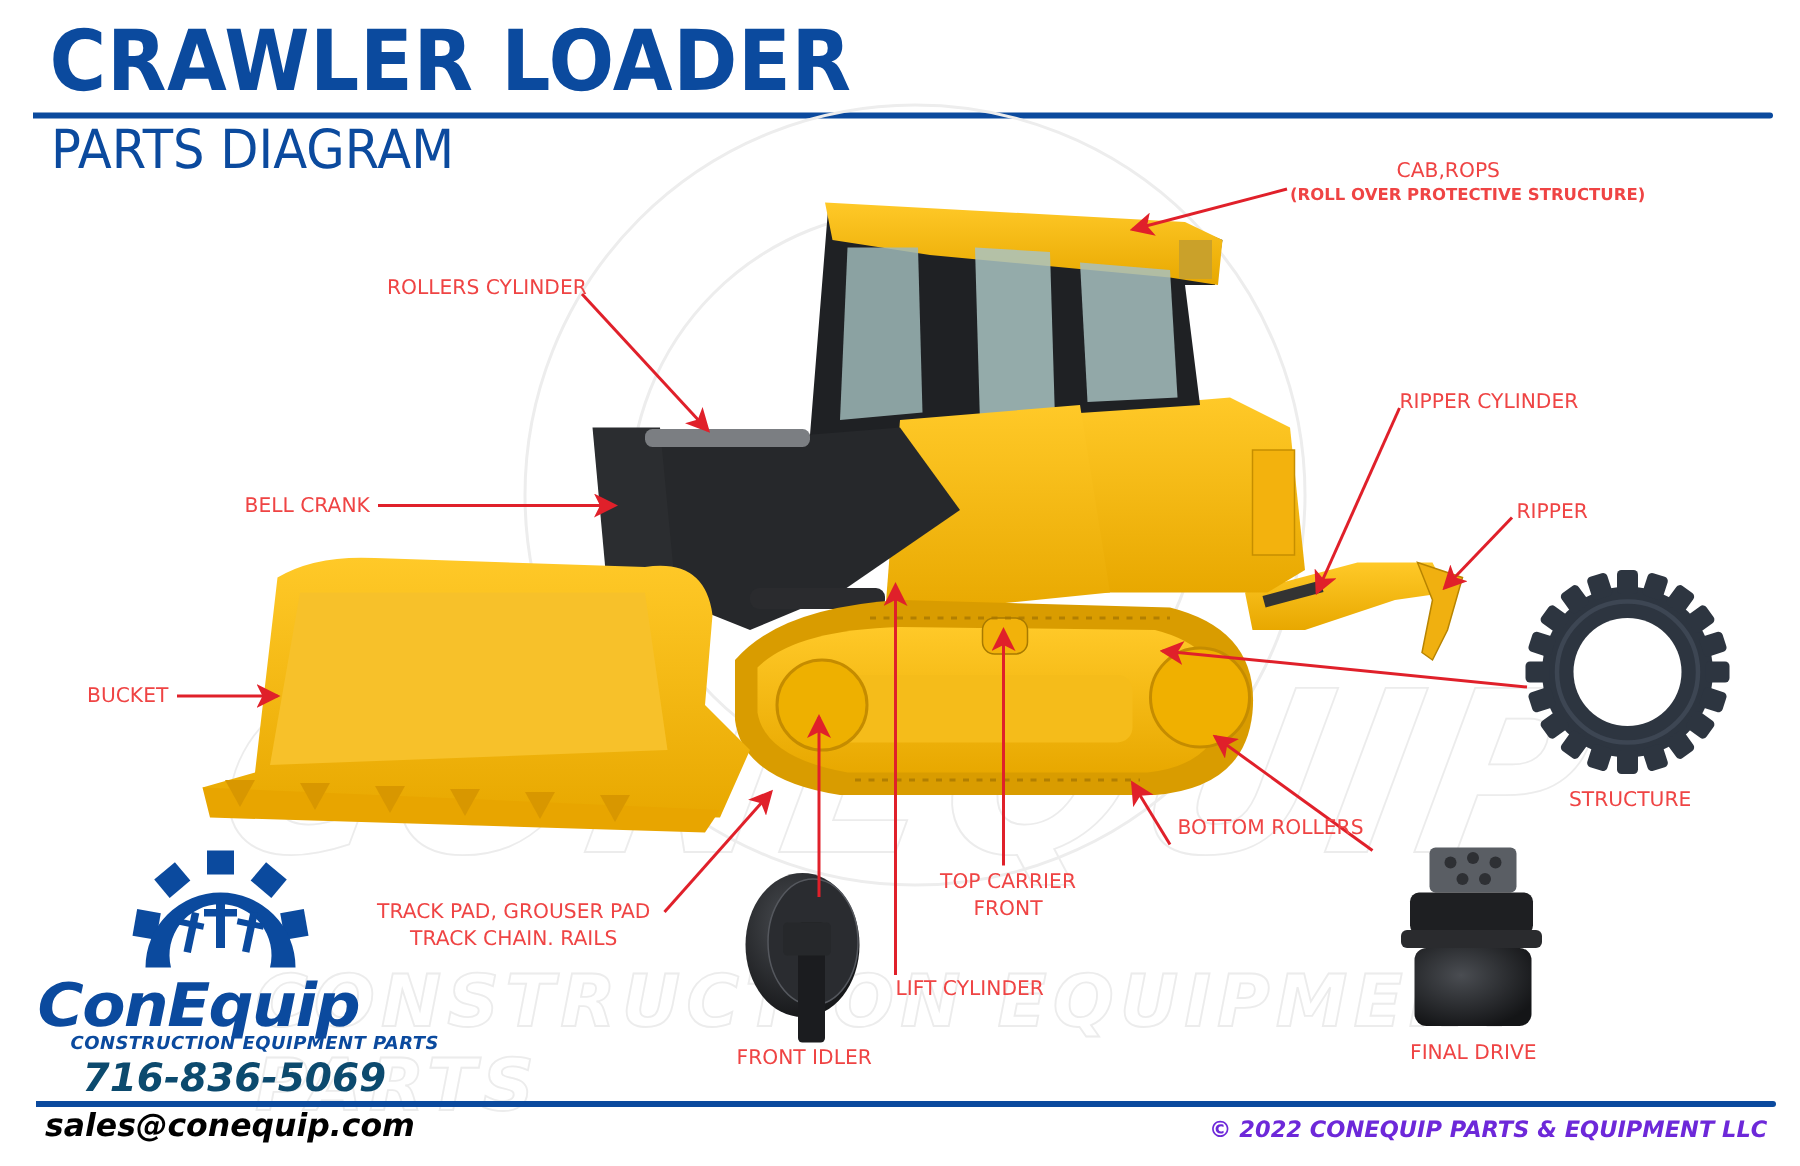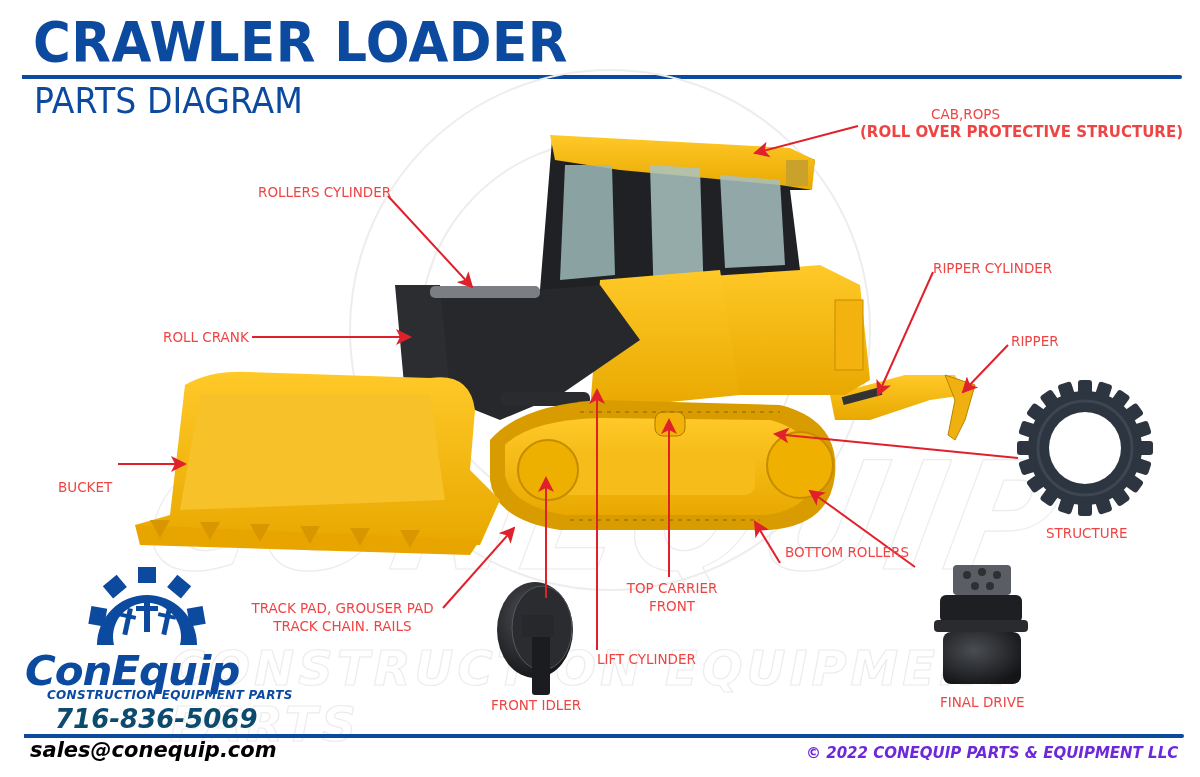--- a/index.html
+++ b/index.html
@@ -16,21 +16,21 @@
     .rule-top { left: 22px; top: 75px; width: 1160px; height: 4px; background: #0b4a9e;
       border-radius: 0 2px 2px 0; }
     .subtitle {
       left: 34px; top: 83px; font-size: 36px; color: #0b4a9e; line-height: 1;
       font-family: "DejaVu Sans", sans-serif; transform: scaleX(0.92); transform-origin: left top;
     }
     .label {
       font-family: "DejaVu Sans", sans-serif; font-size: 13.5px; color: #ef4444;
       line-height: 1.3; white-space: nowrap; font-weight: 500;
     }
-    .label.small { font-size: 15px; font-weight: bold; }
+    .label.small { font-size: 11px; font-weight: bold; }
     .center { text-align: center; }
     svg.overlay { position: absolute; left: 0; top: 0; }
     .watermark {
       font-family: "DejaVu Sans", sans-serif; font-weight: bold; font-style: italic;
       color: transparent; -webkit-text-stroke: 1.2px #ececec; letter-spacing: 4px;
     }
     .logo-name {
       left: 25px; top: 648px; font-size: 40px; font-weight: bold; font-style: italic;
       color: #0b4a9e; font-family: "DejaVu Sans", sans-serif; letter-spacing: -1px;
       transform: scaleX(1.05); transform-origin: left top;
@@ -205,23 +205,23 @@
   </g>
 </svg>
 
 <div class="abs label center" style="left:858px; top:106px; width:215px;">
   <div>CAB,ROPS</div>
 </div>
 <div class="abs label small" style="left:860px; top:123px;">(ROLL OVER PROTECTIVE STRUCTURE)</div>
 
 <div class="abs label" style="left:258px; top:184px;">ROLLERS CYLINDER</div>
 <div class="abs label" style="left:933px; top:260px;">RIPPER CYLINDER</div>
-<div class="abs label" style="left:163px; top:329px;">ROLL CRANK</div>
+<div class="abs label" style="left:163px; top:329px;">BELL CRANK</div>
 <div class="abs label" style="left:1011px; top:333px;">RIPPER</div>
-<div class="abs label" style="left:58px; top:456px;margin-top:23px;">BUCKET</div>
+<div class="abs label" style="left:58px; top:456px;">BUCKET</div>
 <div class="abs label" style="left:1046px; top:525px;">STRUCTURE</div>
 <div class="abs label" style="left:785px; top:544px;">BOTTOM ROLLERS</div>
 
 <div class="abs label center" style="left:612px; top:580px; width:120px;">
   <div>TOP CARRIER</div>
   <div>FRONT</div>
 </div>
 
 <div class="abs label center" style="left:240px; top:600px; width:205px;">
   <div>TRACK PAD, GROUSER PAD</div>

